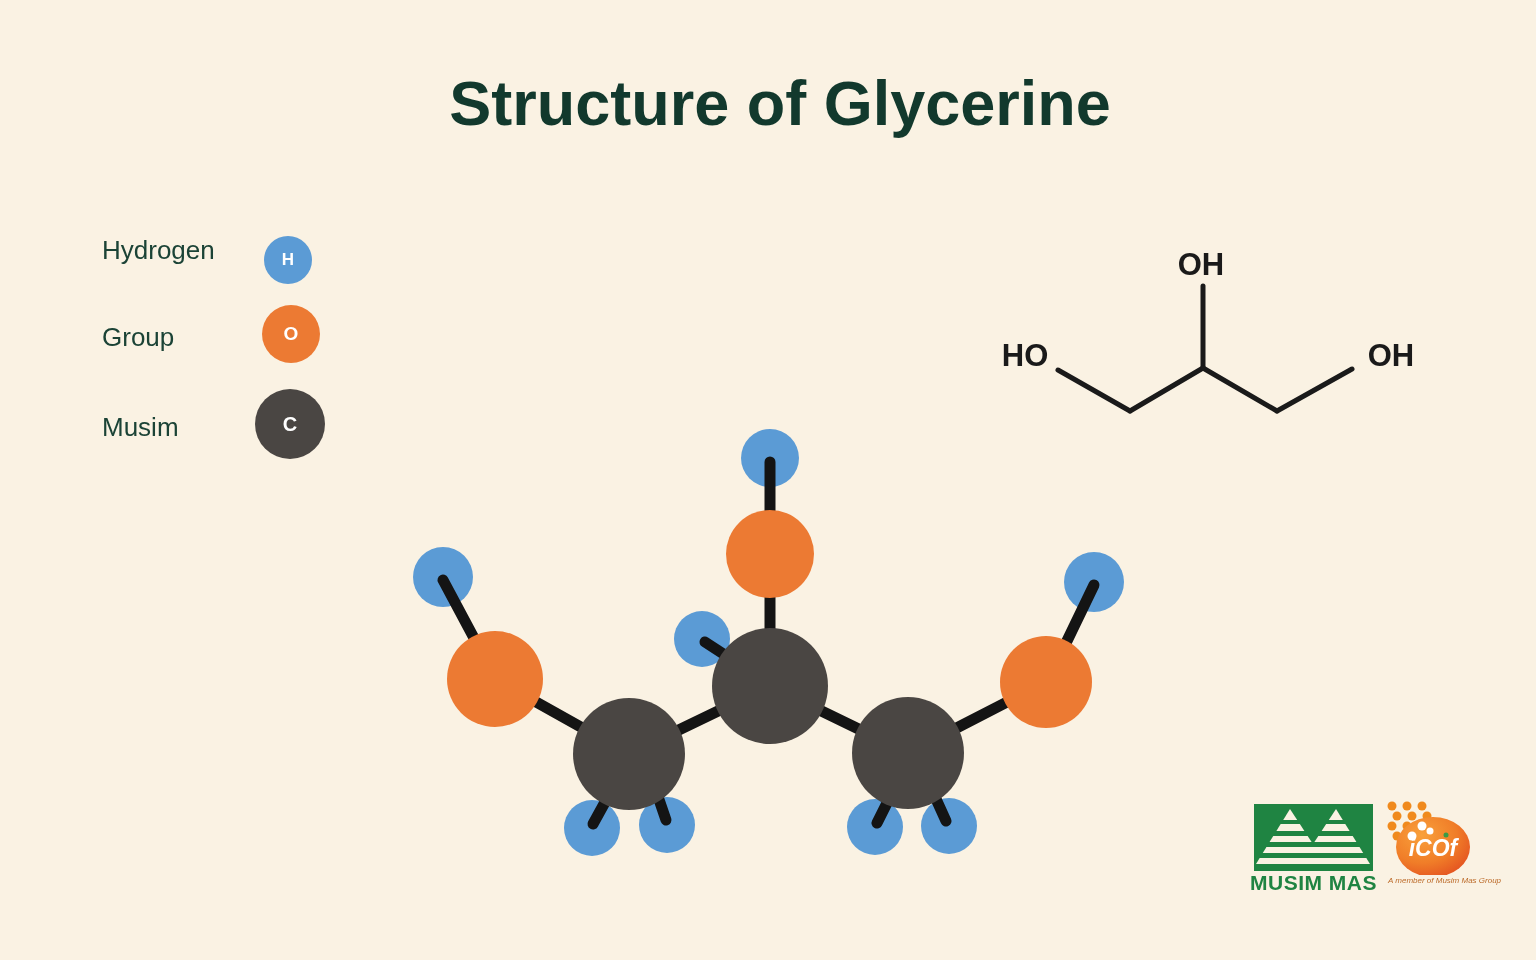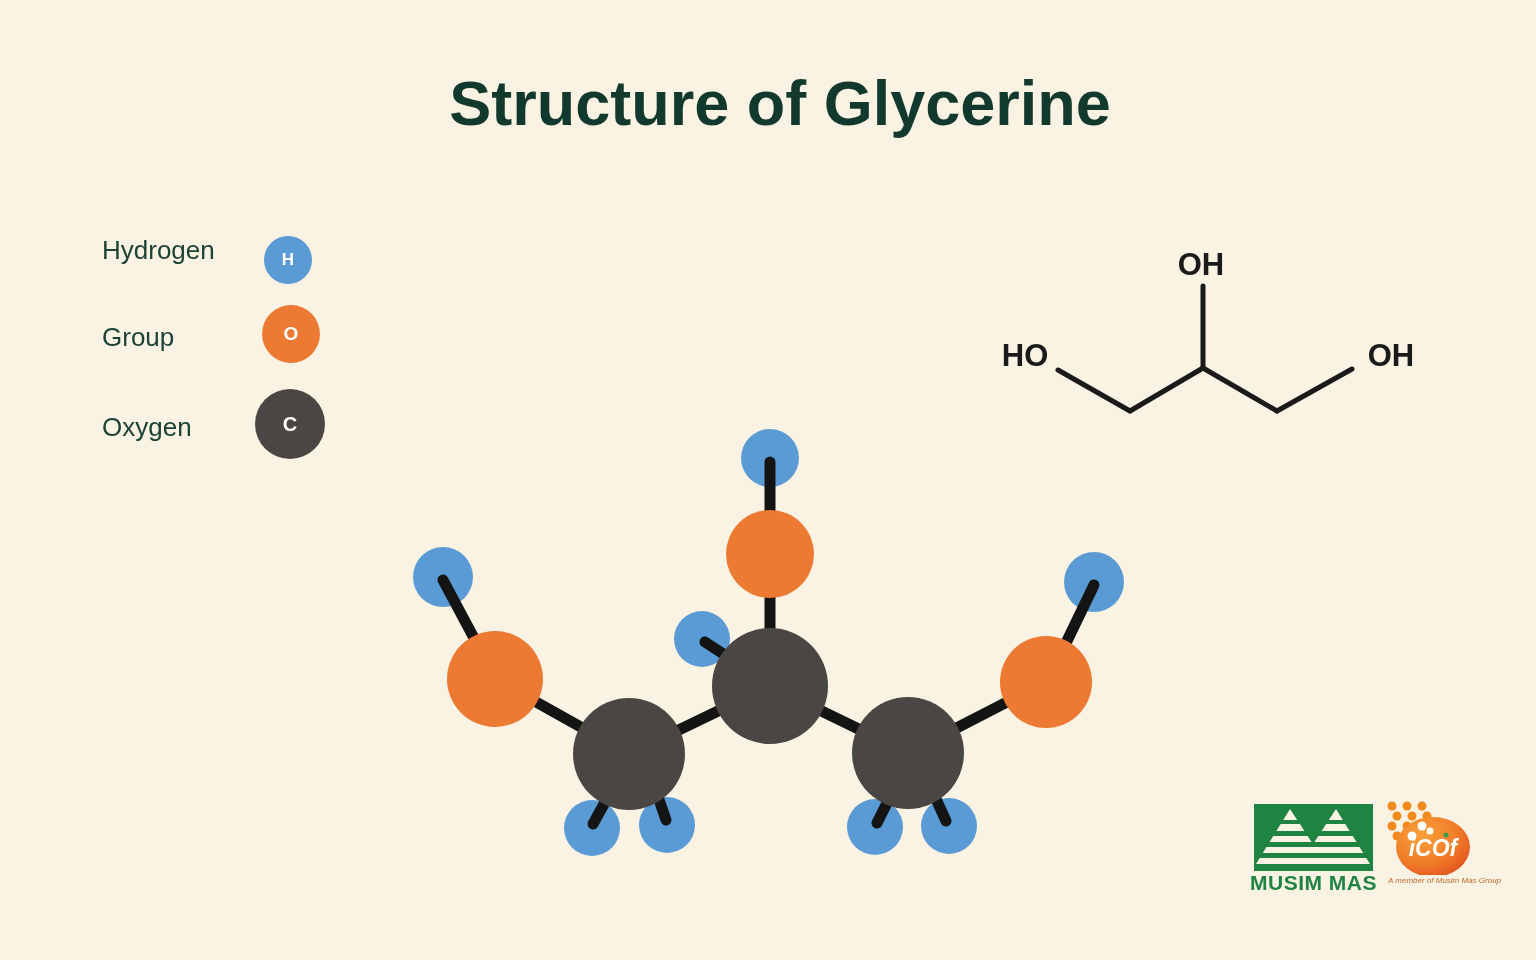--- a/index.html
+++ b/index.html
@@ -42,21 +42,21 @@
 
   <h1 class="title">Structure of Glycerine</h1>
 
   <div>
     <span class="legend-label" style="top:235px;">Hydrogen</span>
     <span class="legend-chip" id="chip-h" style="background: rgb(91, 155, 213);">H</span>
 
     <span class="legend-label" style="top:322px;">Group</span>
     <span class="legend-chip" id="chip-o" style="background: rgb(236, 122, 51);">O</span>
 
-    <span class="legend-label" style="top:412px;">Oxygen</span>
+    <span class="legend-label" style="top:412px;">Musim</span>
     <span class="legend-chip" id="chip-c" style="background: rgb(74, 70, 67);">C</span>
   </div>
 
   <svg id="gfx" viewBox="0 0 1536 960">
       <line x1="770" y1="554" x2="770" y2="686" stroke="#141414" stroke-width="11" stroke-linecap="round"></line>
       <line x1="770" y1="686" x2="629" y2="754" stroke="#141414" stroke-width="11" stroke-linecap="round"></line>
       <line x1="770" y1="686" x2="908" y2="753" stroke="#141414" stroke-width="11" stroke-linecap="round"></line>
       <line x1="495" y1="679" x2="629" y2="754" stroke="#141414" stroke-width="11" stroke-linecap="round"></line>
       <line x1="1046" y1="682" x2="908" y2="753" stroke="#141414" stroke-width="11" stroke-linecap="round"></line>
       <circle cx="770" cy="458" r="29" fill="#5B9BD5"></circle>

